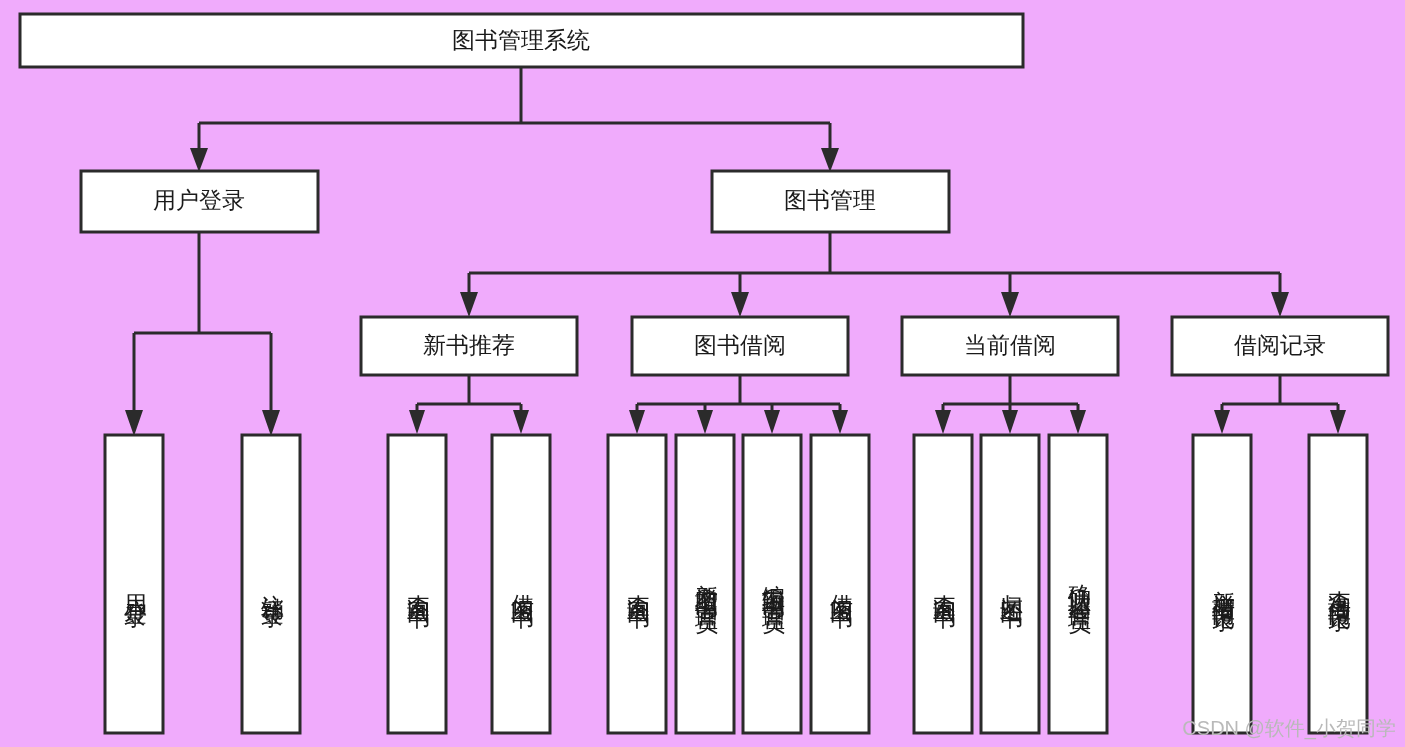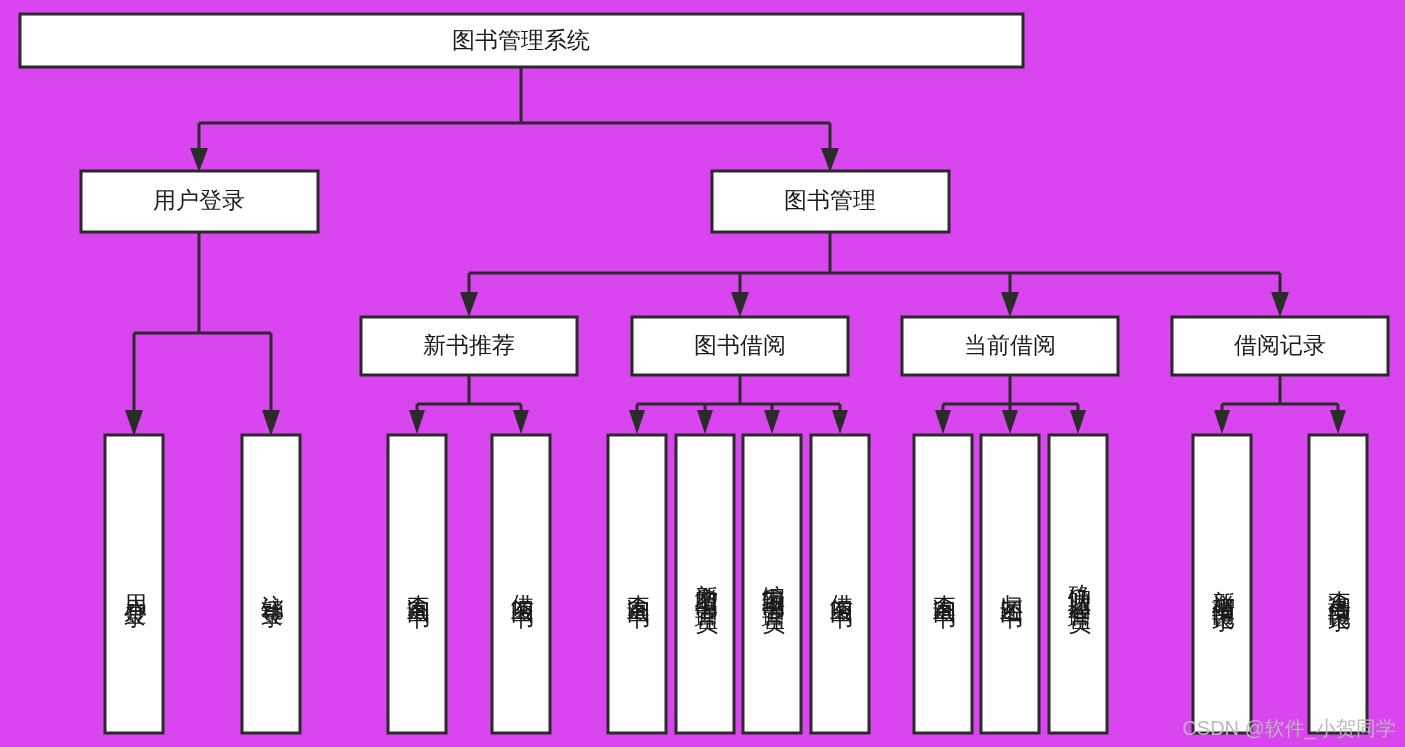--- a/index.html
+++ b/index.html
@@ -7,21 +7,21 @@
     padding: 0;
     background: #ffffff;
   }
   body {
     font-family: "Liberation Sans", "DejaVu Sans", sans-serif;
   }
   #diagram-root {
     position: relative;
     width: 1405px;
     height: 747px;
-    background: #d946ef;
+    background: #f0abfc;
     overflow: hidden;
   }
   svg.chart-svg {
     position: absolute;
     left: 0;
     top: 0;
     width: 1405px;
     height: 747px;
     display: block;
   }

